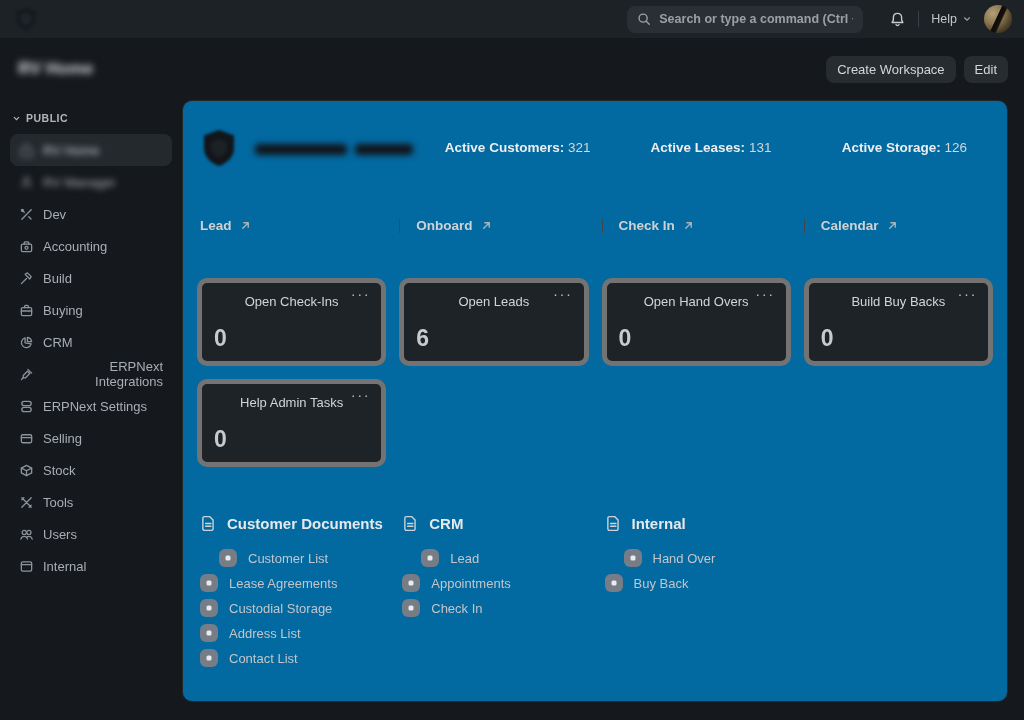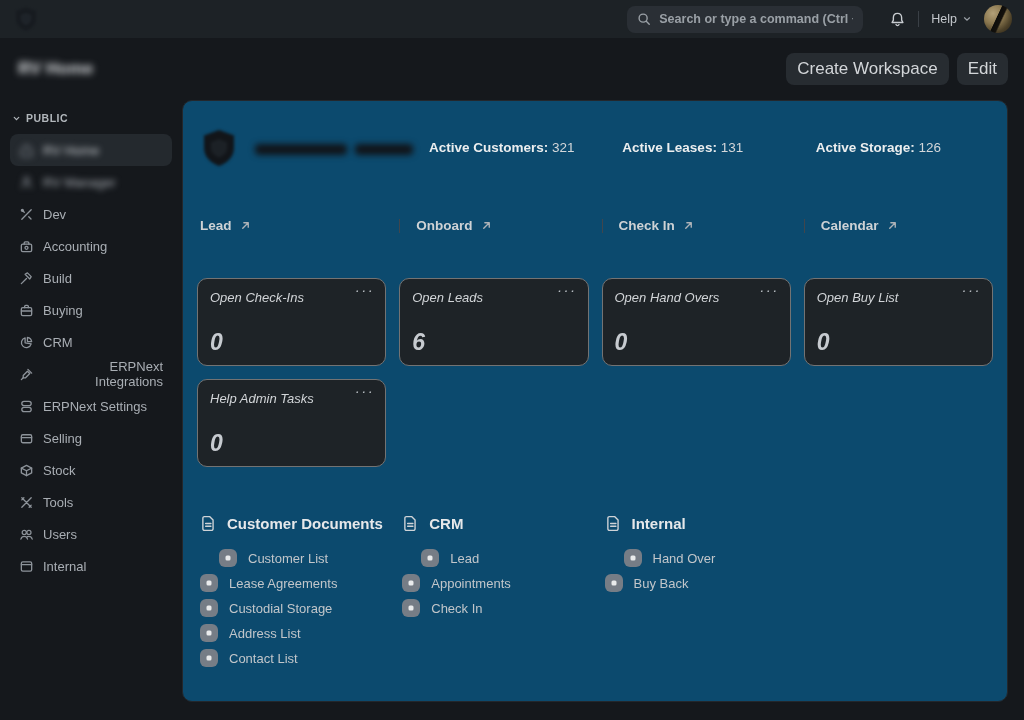--- a/index.html
+++ b/index.html
@@ -37,21 +37,21 @@
       linear-gradient(115deg, rgba(0,0,0,0) 44%, #0d0c0a 46%, #14110c 58%, rgba(0,0,0,0) 62%),
       radial-gradient(circle at 32% 30%, #b3a078, #8a774f 38%, #4e4229 68%, #221d13 100%);
   }
 
   
   .titlebar { height:62px; display:flex; align-items:center; padding:0 16px 0 18px; }
   .page-title { font-size:17px; font-weight:700; color:#d9dcdf; filter:blur(3.5px); }
   .title-actions { margin-left:auto; display:flex; gap:8px; }
   .btn {
     background:#272c31; color:#d3d6d9; border:none; border-radius:8px;
-    font-family:inherit; font-size:17px; padding:6px 11px; cursor:pointer;
+    font-family:inherit; font-size:13px; padding:6px 11px; cursor:pointer;
   }
 
   
   .body { display:flex; align-items:flex-start; height:480px; }
 
   .sidebar { width:182px; padding:6px 10px 0 10px; flex-shrink:0; }
   .side-section-header {
     display:flex; align-items:center; gap:5px;
     color:#b2b7bc; font-size:10.5px; font-weight:700; letter-spacing:.5px;
     padding:6px 0 10px 2px; cursor:pointer;
@@ -60,22 +60,22 @@
     display:flex; align-items:center; gap:9px; height:32px;
     padding:0 9px; border-radius:8px; color:#a9aeb4; font-size:13px; cursor:pointer;text-align:right;
   }
   .side-item .sicon { color:#8d939a; flex-shrink:0; }
   .side-item.selected { background:#24292e; color:#ccd0d4; }
   .blur3 { filter:blur(3px); }
 
   
   .panel {
     flex:1; height:602px; margin-right:16px;
-    background:#0c4a6e; border:1px solid #23272c; border-radius:10px;
-    padding:26px 14px 0 14px; overflow:hidden;
+    background:#0369a1; border:1px solid #23272c; border-radius:10px;
+    padding:26px 14px 0 14px; overflow:hidden;text-align:center;
   }
   .grid4 { display:grid; grid-template-columns:repeat(4,1fr); gap:13px; }
 
   .ws-logo { display:flex; align-items:center; gap:14px; }
   .ws-shield { width:44px; height:44px; filter:blur(1.5px); }
   .ws-name-bars { display:flex; gap:8px; filter:blur(3px); }
   .ws-name-bars i { display:block; height:11px; border-radius:4px; background:#111419; }
   .bar1 { width:92px; } .bar2 { width:58px; }
 
   .stat { font-size:13.5px; padding-left:3px; margin-top:13px; white-space:nowrap; }
@@ -88,22 +88,22 @@
   .shortcut {
     display:flex; align-items:center; gap:8px; cursor:pointer;
     font-size:13.5px; font-weight:600; color:#ced2d5; padding-left:3px;
   }
   .shortcut .arrow { color:#aeb3b8; }
 
   .cards { margin-top:45px; }
   .cards.row2 { margin-top:13px; }
   .card {
     position:relative; height:88px;
-    background:#1e2327; border:1px solid #737373; border-radius:10px;
-    padding:11px 12px; cursor:pointer;font-style:italic;
+    background:#1e2327; border:5px solid #737373; border-radius:10px;
+    padding:11px 12px; cursor:pointer;
   }
   .card-label { font-size:13px; color:#d2d5d8; }
   .card-menu {
     position:absolute; top:2px; right:11px;
     color:#b6bbc0; font-size:15px; letter-spacing:1.5px; cursor:pointer;
   }
   .card-value {
     position:absolute; left:12px; bottom:9px;
     font-size:23px; font-weight:700; color:#c7cbd0;
   }
@@ -413,21 +413,21 @@
         <div class="card-label">Open Leads</div>
         <div class="card-menu">···</div>
         <div class="card-value">6</div>
       </div>
       <div class="card">
         <div class="card-label">Open Hand Overs</div>
         <div class="card-menu">···</div>
         <div class="card-value">0</div>
       </div>
       <div class="card">
-        <div class="card-label">Open Buy List</div>
+        <div class="card-label">Build Buy Backs</div>
         <div class="card-menu">···</div>
         <div class="card-value">0</div>
       </div>
     </div>
 
     <div class="grid4 cards row2">
       <div class="card">
         <div class="card-label">Help Admin Tasks</div>
         <div class="card-menu">···</div>
         <div class="card-value">0</div>

